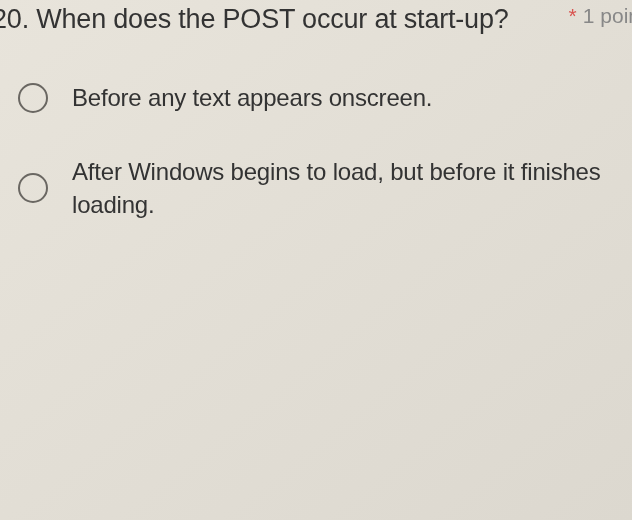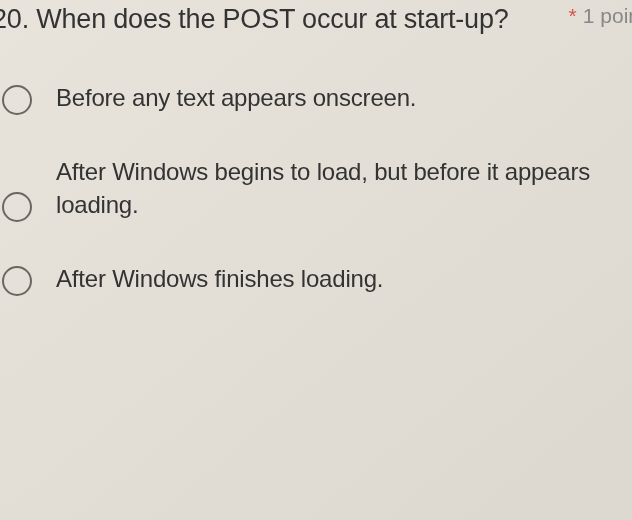--- a/index.html
+++ b/index.html
@@ -40,22 +40,23 @@
     }
     .points-text {
       color: #888;
     }
     .options {
       margin-top: 42px;
       padding-left: 0px;
     }
     .option-row {
       display: flex;
-      align-items: flex-end;
+      align-items: center;
       margin-bottom: 40px;
+      padding-left: 16px;
     }
     .radio {
       width: 26px;
       height: 26px;
       border: 2.5px solid #6a6762;
       border-radius: 50%;
       flex-shrink: 0;
       margin-right: 24px;
       margin-left: 2px;
     }
@@ -77,19 +78,15 @@
   </div>
 </div>
 
 <div class="options">
   <div class="option-row">
     <div class="radio"></div>
     <div class="option-label">Before any text appears onscreen.</div>
   </div>
   <div class="option-row">
     <div class="radio"></div>
-    <div class="option-label">After Windows begins to load, but before it appears loading.</div>
-  </div>
-  <div class="option-row" style="margin-bottom:0;">
-    <div class="radio"></div>
-    <div class="option-label">After Windows finishes loading.</div>
+    <div class="option-label">After Windows begins to load, but before it finishes loading.</div>
   </div>
 </div>
 
 </body></html>

